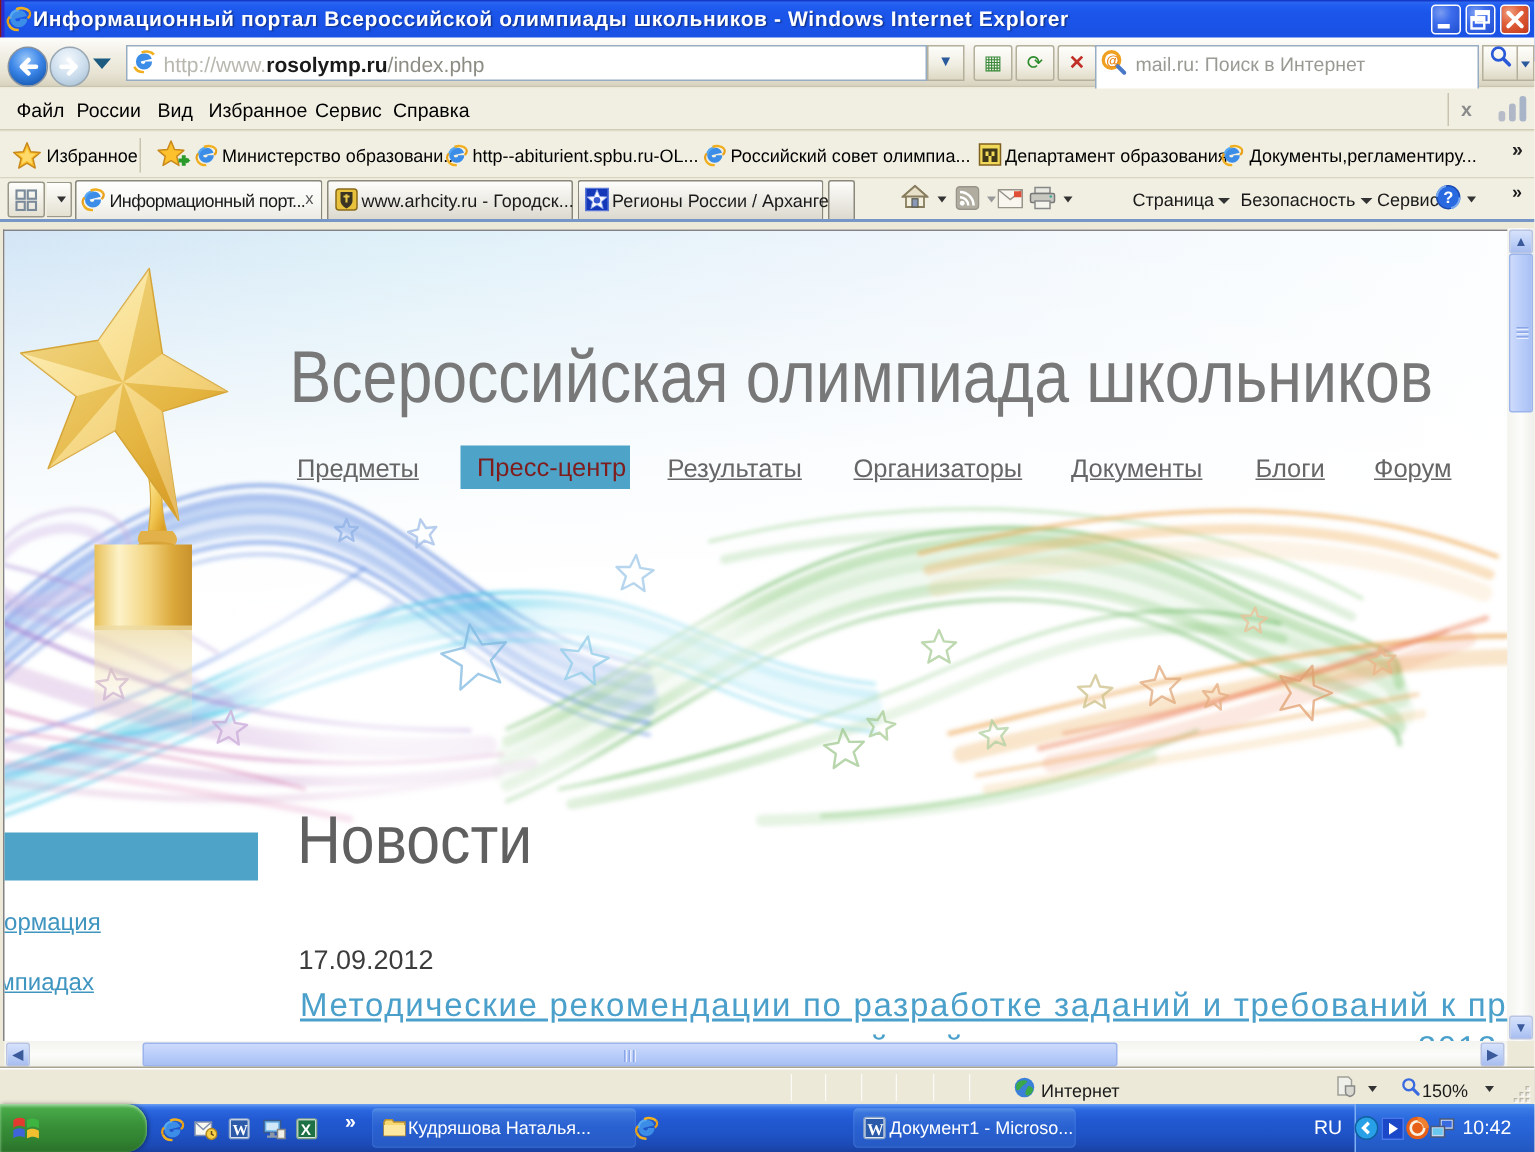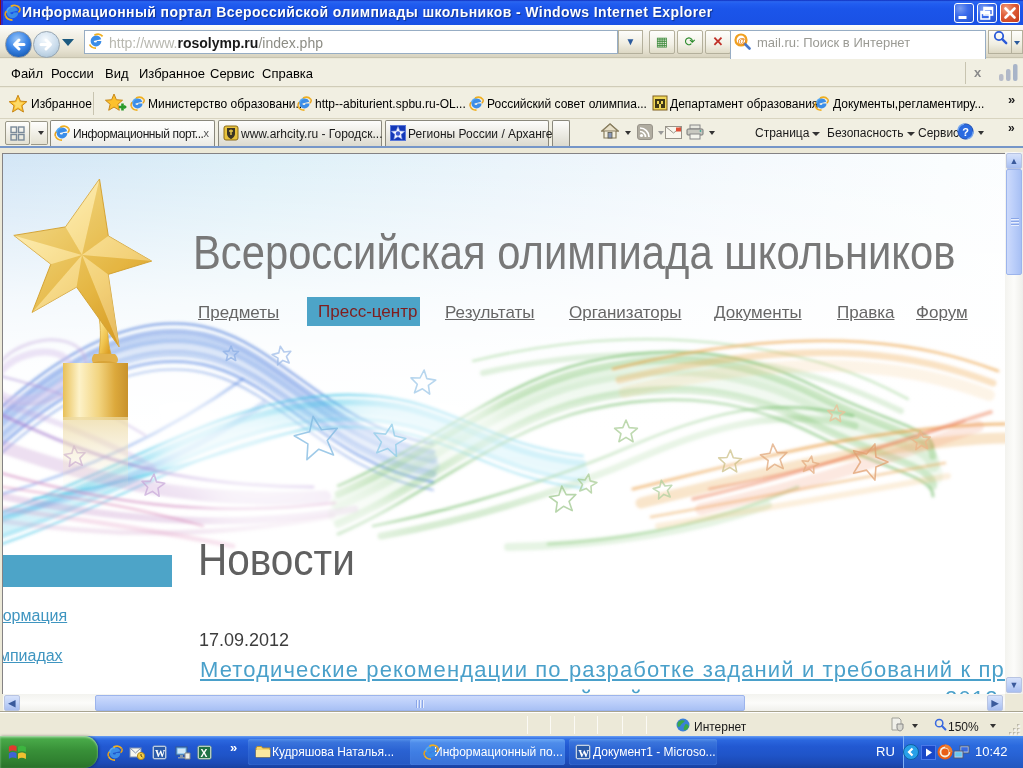--- a/index.html
+++ b/index.html
@@ -317,21 +317,21 @@
 </svg>
     </div>
   <div id="bigtitle">Всероссийская олимпиада школьников</div>
   <div class="navlink" style="left:195px;">Предметы</div>
   <div id="navactive">
       <span>Пресс-центр</span>
     </div>
   <div class="navlink" style="left:442px;">Результаты</div>
   <div class="navlink" style="left:566px;">Организаторы</div>
   <div class="navlink" style="left:711px;">Документы</div>
-  <div class="navlink" style="left:834px;">Правка</div>
+  <div class="navlink" style="left:834px;">Блоги</div>
   <div class="navlink" style="left:913px;">Форум</div>
   <div id="newsh">Новости</div>
   <div id="sidebar"></div>
   <div class="sblink" style="left:-88px;top:453px;">Общая информация</div>
   <div class="sblink" style="left:-57px;top:493px;">Об олимпиадах</div>
   <div id="newsdate">17.09.2012</div>
   <div class="newslink" style="top:503px;">Методические рекомендации по разработке заданий и требований к проведению</div>
   <div class="newslink" style="top:532px;left:auto;right:-8px;">школьного и муниципального этапов всероссийской олимпиады школьников в 2012 /</div>
 </div>
 
@@ -362,23 +362,20 @@
   <span class="stxt" style="left:948px;top:7px;">150%</span>
 </div>
 
 <div class="abs" id="taskbar">
   <div id="startbtn">
       <span>пуск</span>
     </div>
   <div class="tray"></div>
   <div class="taskbtn" style="left:248px;width:176px;">
       <span class="btxt">Кудряшова Наталья...</span>
-    </div>
-  <div class="taskbtn lit" style="left:410px;width:155px;">
-      <span class="btxt">Информационный по...</span>
     </div>
   <div class="taskbtn" style="left:569px;width:148px;">
       <span class="btxt">Документ1 - Microso...</span>
     </div>
   <span id="rutxt">RU</span>
     <span style="position:absolute;left:230px;top:4px;color:#fff;font-size:13px;font-weight:bold;">»</span>
   <span id="clock">10:42</span>
 </div>
 <div id="iconlayer">
     <svg class="abs" style="left:4px;top:4px" width="17" height="17" viewBox="0 0 16 16">

